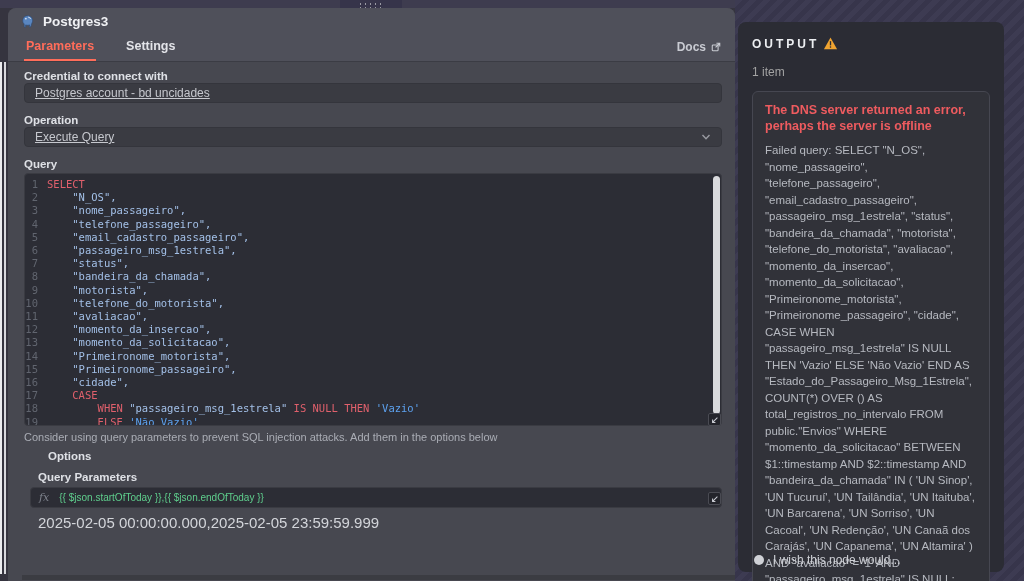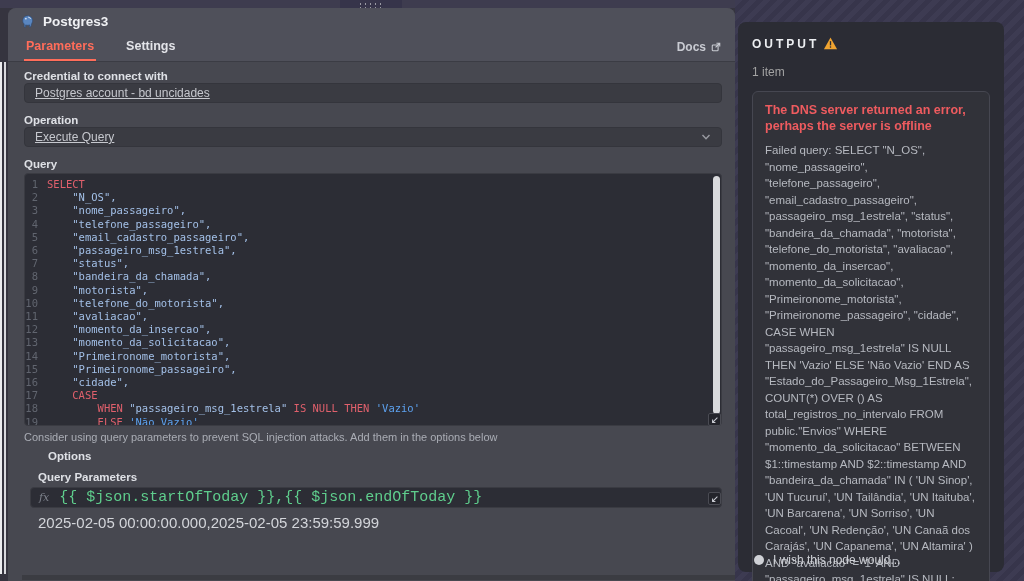--- a/index.html
+++ b/index.html
@@ -43,21 +43,21 @@
   .sql-gutter { flex:0 0 22px; text-align:right; padding-right:9px; color:#61656f; user-select:none; }
   .tok-kw { color:#e0606c; }
   .tok-id { color:#a3c0e8; }
   .tok-pl { color:#a3c0e8; }
   .tok-str { color:#5da2f0; }
   .expand-btn { position:absolute; width:13px; height:13px; background:#23242b; border:1px solid #4a4b53; border-radius:2px; display:flex; align-items:center; justify-content:center; cursor:pointer; }
   .notice { position:absolute; left:16px; top:369px; font-size:11px; color:#aaadb5; }
   
   .expr-box { position:absolute; left:22px; top:425px; width:692px; height:21px; background:#2c2d35; border:1px solid #3a3b42; border-radius:4px; display:flex; align-items:center; padding:0 8px; }
   .fx { font-style:italic; font-size:11px; color:#7d818b; margin-right:10px; font-family:"DejaVu Serif","Liberation Serif",serif; }
-  .expr-text { font-family:Liberation Mono, monospace; font-size:15px; color:#5fce8d; }
+  .expr-text { font-family:Liberation Sans, sans-serif; font-size:10px; color:#5fce8d; }
   .expr-result { position:absolute; left:30px; top:452px; font-size:15px; color:#d3d5da; }
   .bottom-edge { position:absolute; left:14px; bottom:0; right:-273px; height:5px; background:#3b3c42; }
   
   .output-panel { position:absolute; left:735px; top:0; width:289px; height:581px;
     background:repeating-linear-gradient(135deg, #3d3b52 0px, #3d3b52 5px, #37354b 5px, #37354b 10px); }
   .output-card { position:absolute; left:3px; top:22px; width:266px; height:550px; background:#2b2c34; border-radius:8px; padding:14px; }
   .output-head { display:flex; align-items:center; gap:4px; }
   .output-title { font-size:12px; font-weight:bold; letter-spacing:3px; color:#eceef1; }
   .items-count { margin-top:14px; font-size:12px; color:#a3a3a3; }
   .error-box { margin-top:12px; background:#313239; border:1px solid #464751; border-radius:6px; padding:10px 12px; }

